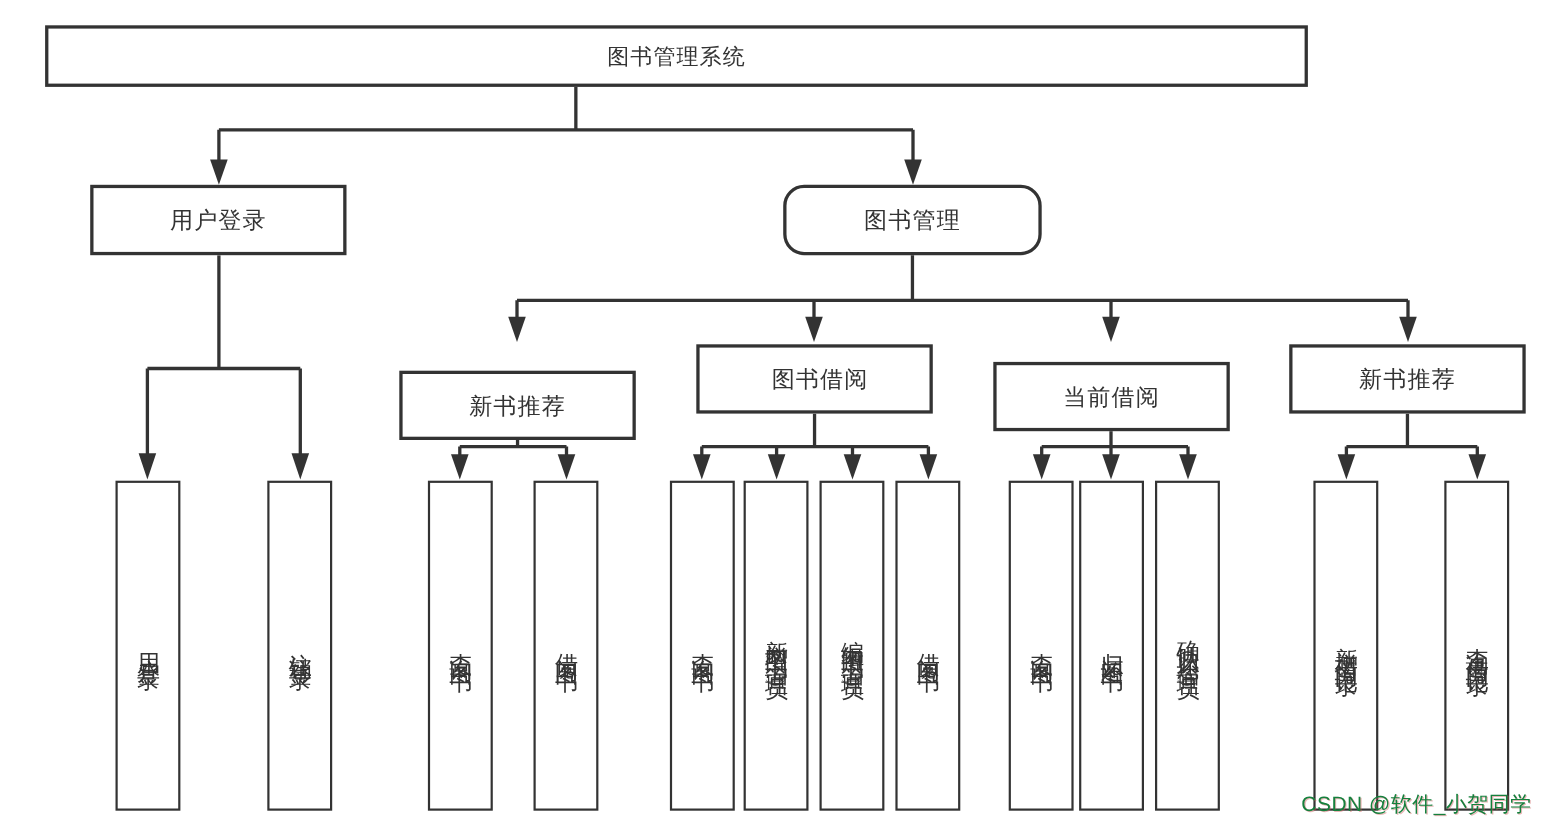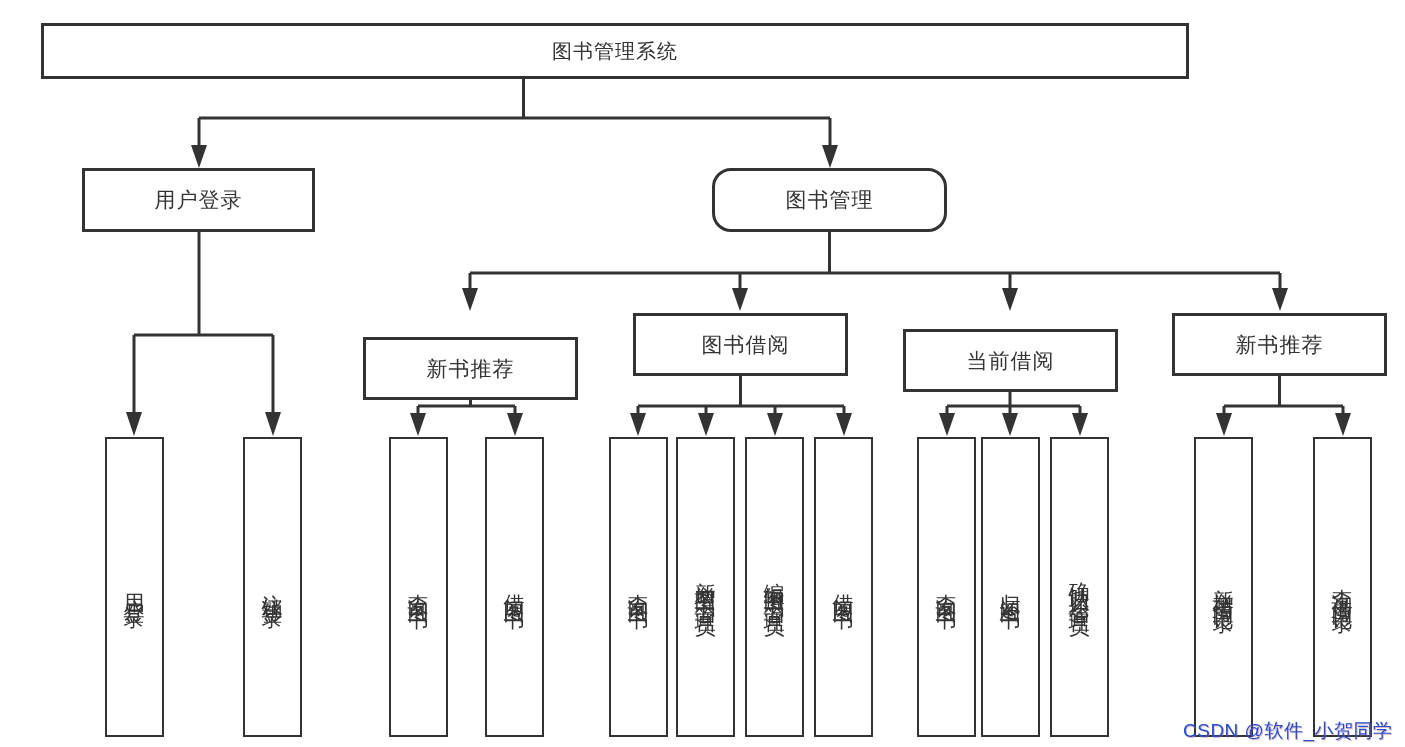--- a/index.html
+++ b/index.html
@@ -43,21 +43,21 @@
     writing-mode: vertical-lr;
     text-orientation: mixed;
     letter-spacing: 5px;
     line-height: 1;
   }
   .watermark {
     position: absolute;
     left: 1183px;
     top: 718px;
     font-size: 19px;
-    color: #1d4ed8;
+    color: #15803d;
     letter-spacing: 0.5px;
     text-shadow: 1px 1px 0 rgba(203, 93, 93, 0.45);
     white-space: nowrap;
     z-index: 5;
   }
 </style>
 </head>
 <body>
 
 <div id="canvas">

